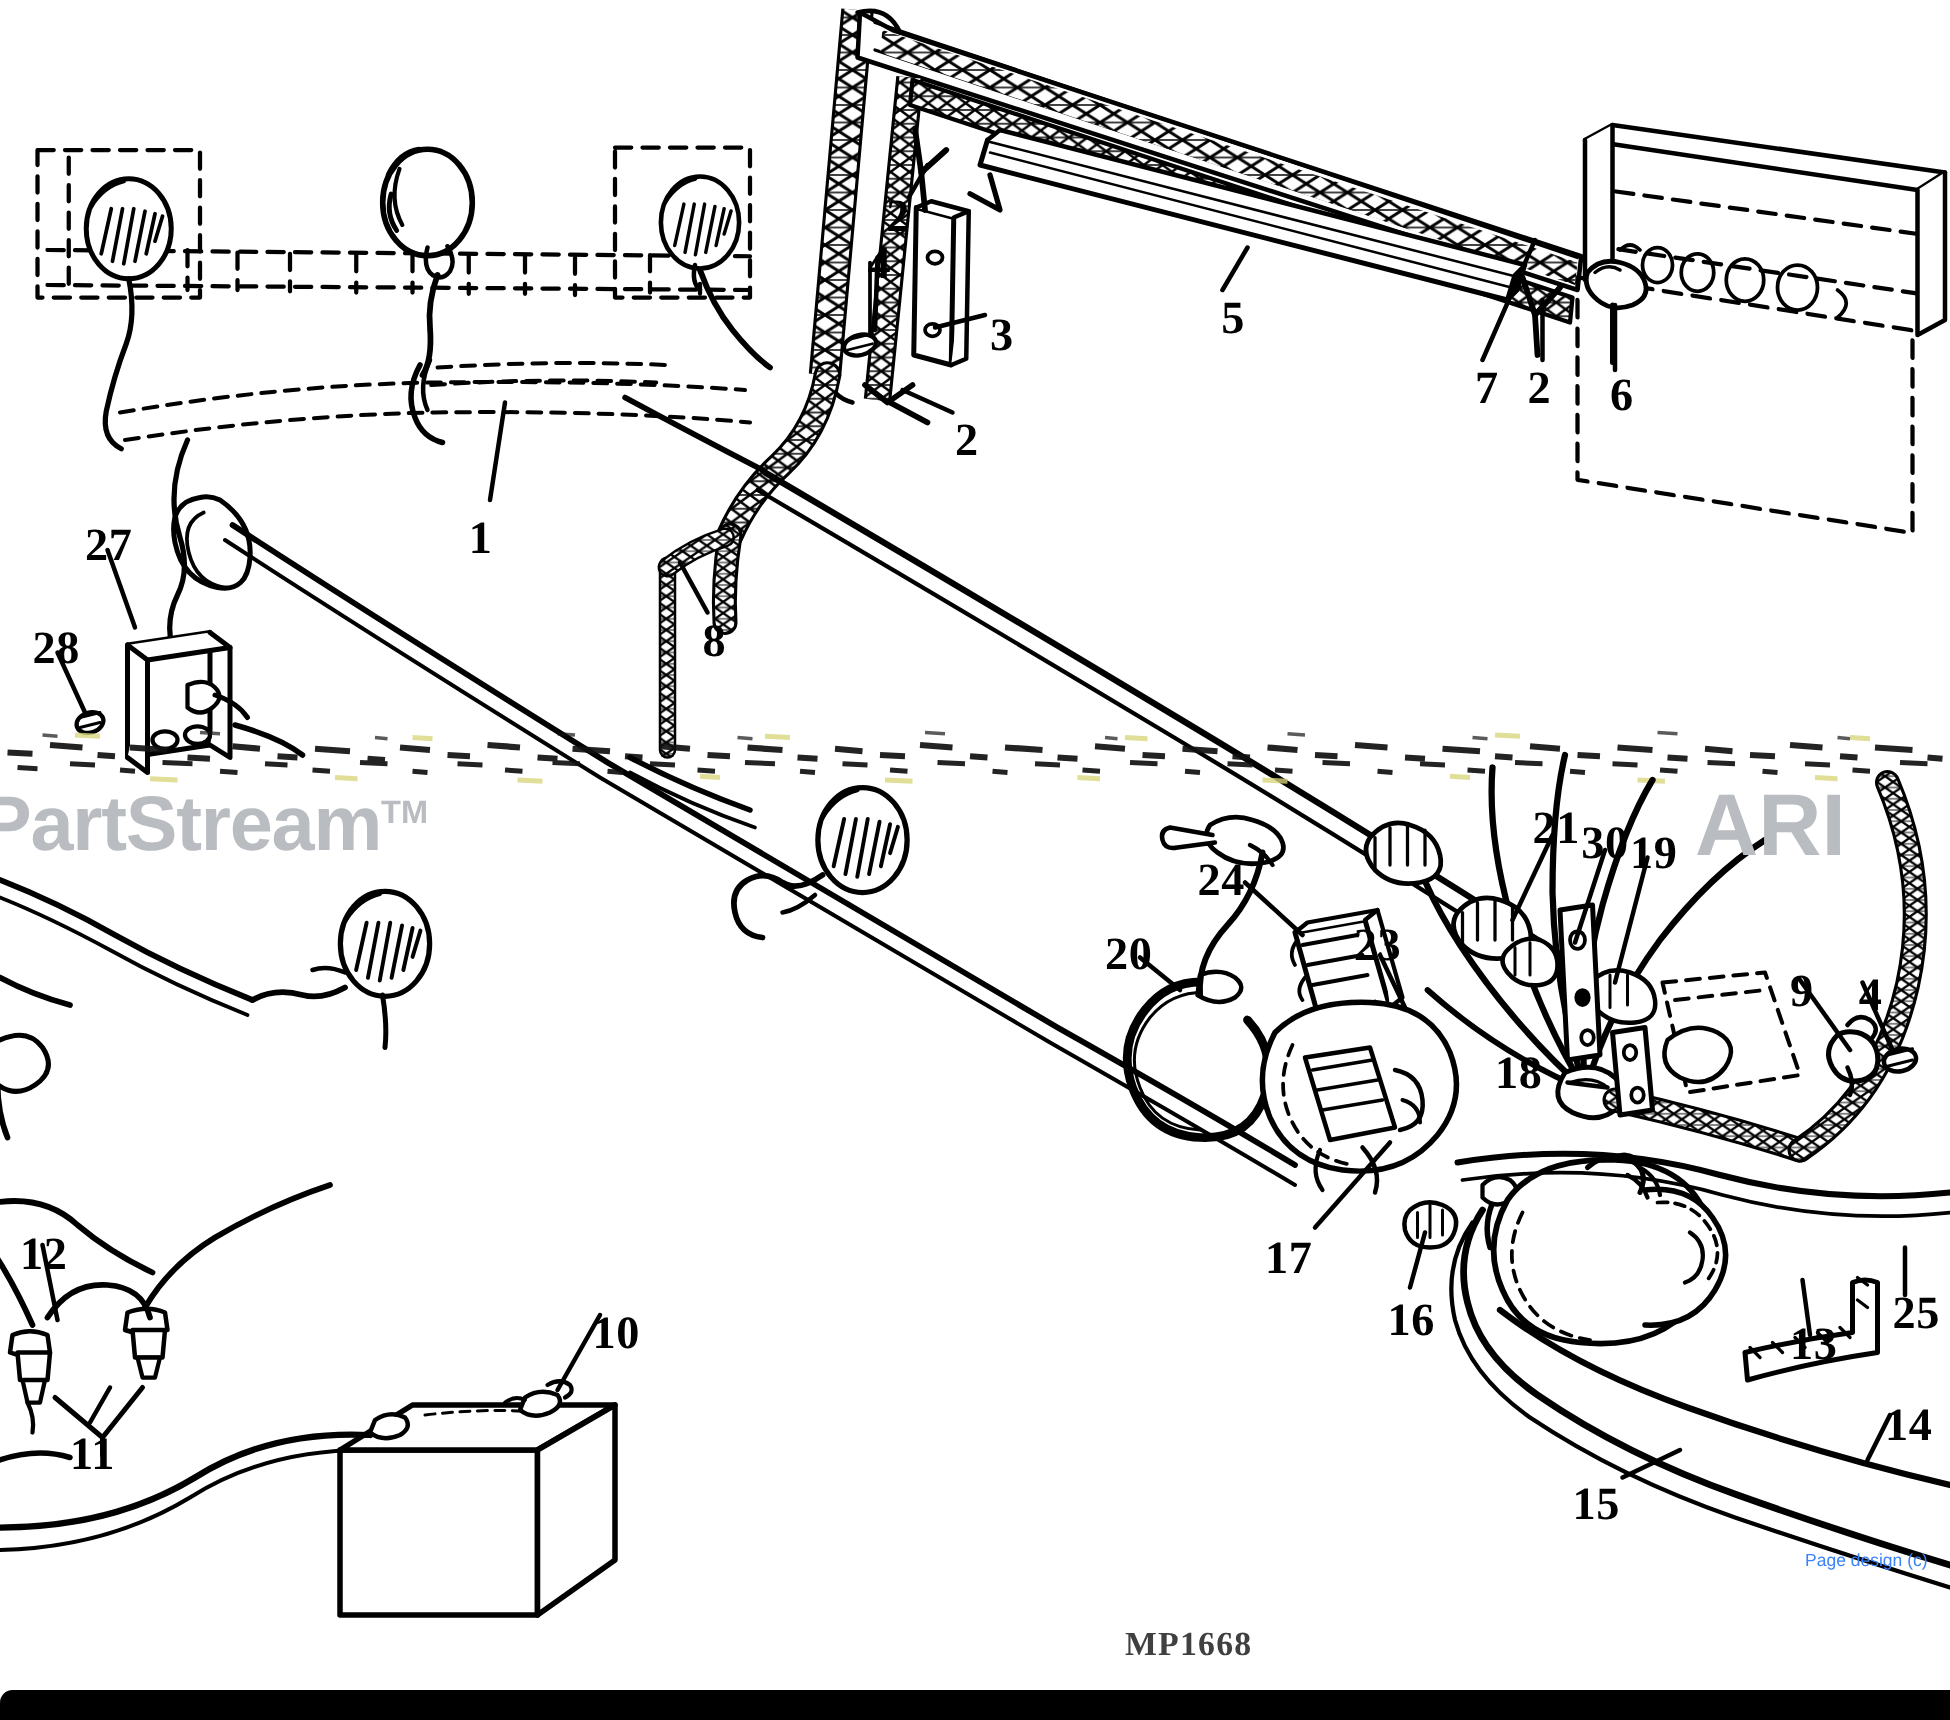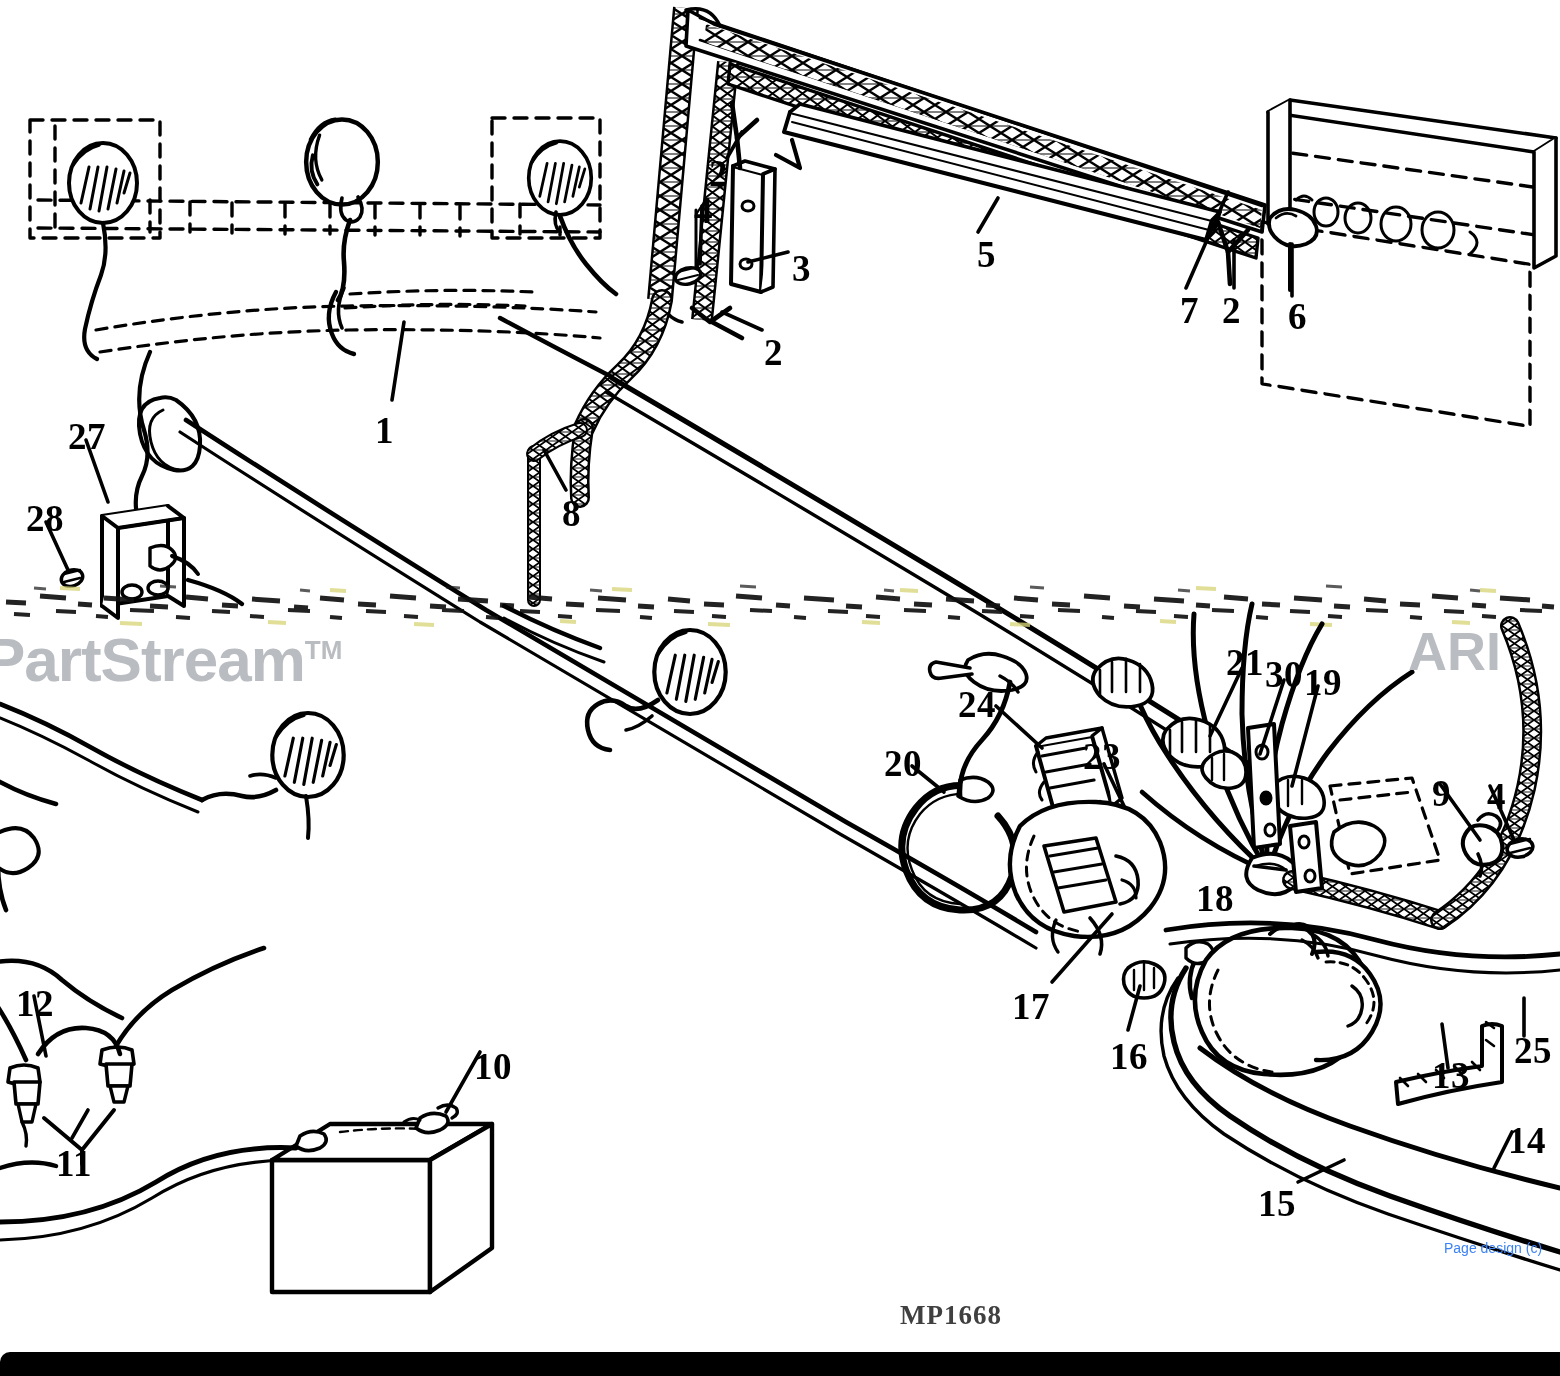--- a/index.html
+++ b/index.html
@@ -26,21 +26,21 @@
   .wm{
     position:absolute;
     font-family:"Liberation Sans", sans-serif;
     color:#b9bcc0;
     font-weight:bold;
     white-space:nowrap;
     user-select:none;
   }
   #wm-left{left:-16px;top:624px;font-size:62px;letter-spacing:-1px;}
   #wm-left .tm{font-size:26px;vertical-align:super;letter-spacing:0;}
-  #wm-right{left:1408px;top:620px;font-size:54px;letter-spacing:0px;}
+  #wm-right{left:1356px;top:620px;font-size:70px;letter-spacing:0px;}
 
   .micro{
     position:absolute;
     font-family:"Liberation Sans", sans-serif;
     color:#3b82f6;
     white-space:nowrap;
     user-select:none;
   }
   #copyright{left:8px;top:1258px;font-size:15px;line-height:18px;}
   #pagedesign{left:1444px;top:1240px;font-size:14px;}
@@ -524,21 +524,21 @@
   <div class="callout" style="left:562px;top:495px;">8</div>
   <div class="callout" style="left:1432px;top:775px;">9</div>
   <div class="callout" style="left:474px;top:1048px;">10</div>
   <div class="callout" style="left:56px;top:1145px;">11</div>
   <div class="callout" style="left:16px;top:985px;">12</div>
   <div class="callout" style="left:1432px;top:1015px;margin-top:42px;">13</div>
   <div class="callout" style="left:1508px;top:1122px;">14</div>
   <div class="callout" style="left:1258px;top:1185px;">15</div>
   <div class="callout" style="left:1110px;top:1038px;">16</div>
   <div class="callout" style="left:1012px;top:988px;">17</div>
-  <div class="callout" style="left:1196px;top:840px;margin-top:40px;">18</div>
+  <div class="callout" style="left:1196px;top:840px;">18</div>
   <div class="callout" style="left:1304px;top:664px;">19</div>
   <div class="callout" style="left:1265px;top:656px;">30</div>
   <div class="callout" style="left:1226px;top:644px;">21</div>
   <div class="callout" style="left:1083px;top:738px;">23</div>
   <div class="callout" style="left:958px;top:686px;">24</div>
   <div class="callout" style="left:1514px;top:1032px;">25</div>
   <div class="callout" style="left:68px;top:418px;">27</div>
   <div class="callout" style="left:26px;top:500px;">28</div>
   <div class="callout" style="left:884px;top:745px;">20</div>
 

